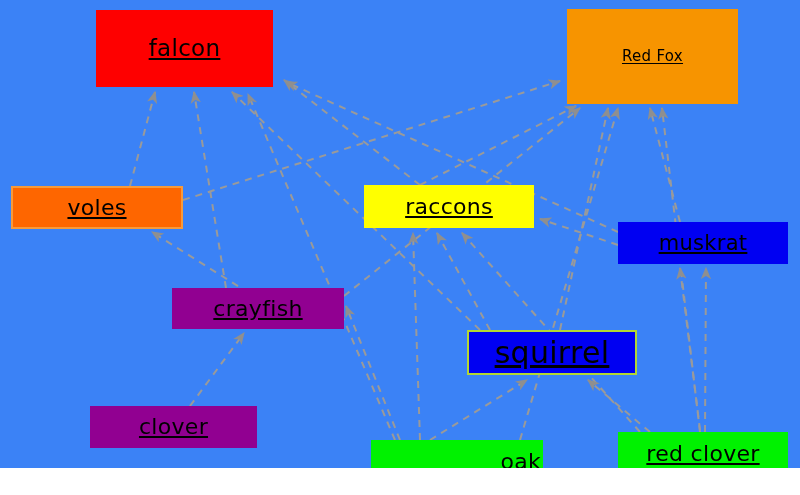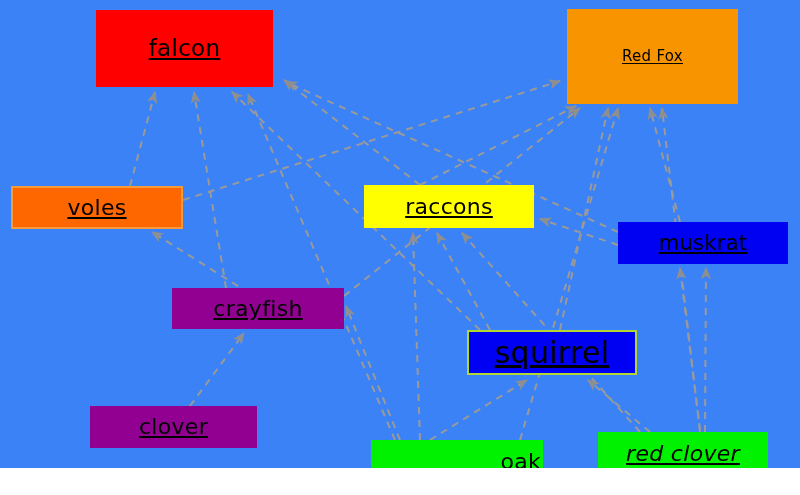--- a/index.html
+++ b/index.html
@@ -110,17 +110,17 @@
   </div>
 
   <div class="node" style="left: 90px; top: 406px; width: 167px; height: 42px; background: rgb(145, 0, 145); border: 2px solid rgb(145, 0, 145);">
     <span class="node-label" style="font-size: 22px;">clover</span>
   </div>
 
   <div class="node" style="left: 371px; top: 440px; width: 172px; height: 43px; background: rgb(0, 242, 0); border: 2px solid rgb(0, 242, 0); justify-content: flex-end;">
     <span class="node-label" style="font-size: 22px;">oak</span>
   </div>
 
-  <div class="node" style="left: 598px; top: 432px; width: 170px; height: 43px; background: rgb(0, 242, 0); border: 2px solid rgb(0, 242, 0); font-style: italic;">
+  <div class="node" style="left: 618px; top: 432px; width: 170px; height: 43px; background: rgb(0, 242, 0); border: 2px solid rgb(0, 242, 0);">
     <span class="node-label" style="font-size: 22px;">red clover</span>
   </div>
 
 </div>
 
 </body></html>

